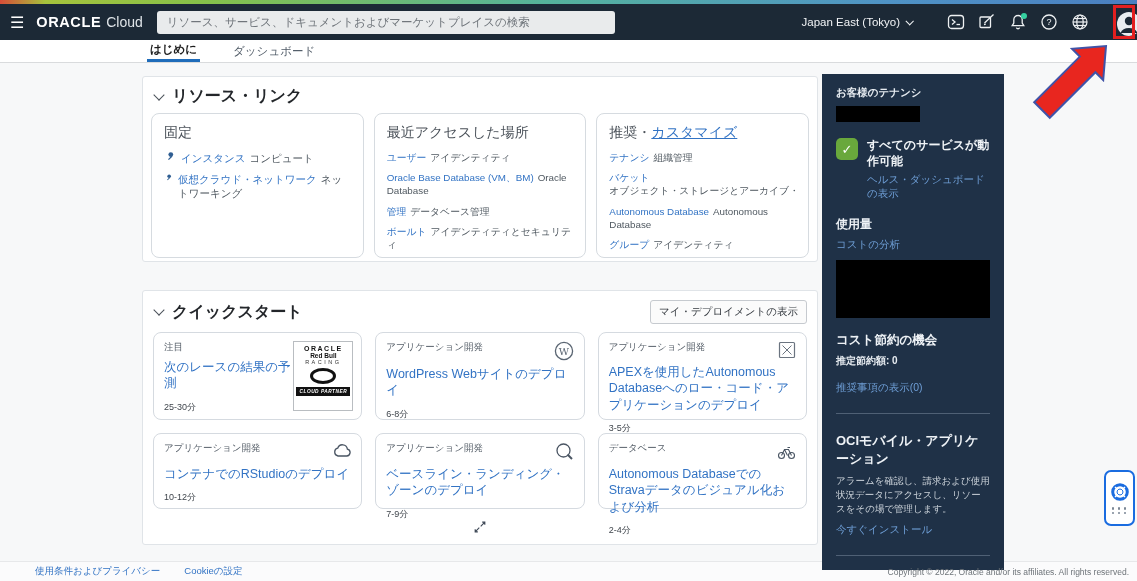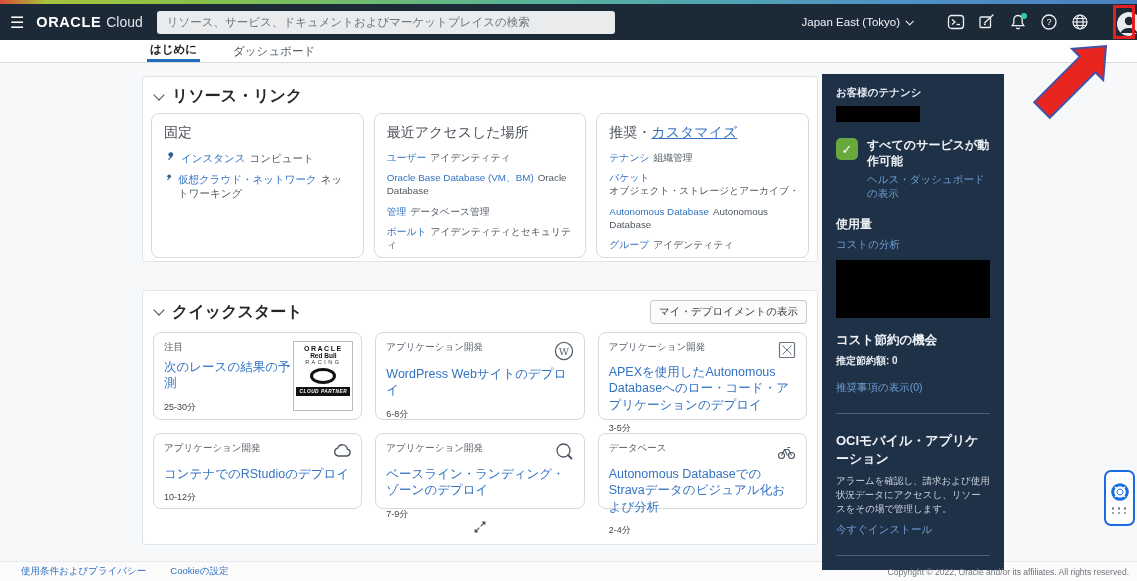--- a/index.html
+++ b/index.html
@@ -110,21 +110,21 @@
     display:flex; flex-direction:column; align-items:center; justify-content:center; gap:5px; cursor:pointer;
   }
   .dots { display:grid; grid-template-columns:repeat(3,4px); gap:2px; }
   .dots i { width:2.5px; height:2.5px; border-radius:50%; background:#7a8694; }
   
   .footer {
     position:absolute; left:0; bottom:0; width:1137px; height:20px;
     background:#fbfbfc; border-top:1px solid #e7e8ea; z-index:1;
     display:flex; align-items:center;
   }
-  .footer-links { display:flex; gap:24px; margin-left:21px; }
+  .footer-links { display:flex; gap:24px; margin-left:35px; }
   .f-link { font-size:9.5px; color:var(--link-blue,#3273c4); cursor:pointer; }
   .copyright { position:absolute; right:8px; bottom:4px; font-size:8.5px; color:#6e7479; z-index:3; }
 </style>
 </head>
 <body>
 
 <div class="top-gradient"></div>
 
 <div class="header">
   <span class="burger">☰</span>

